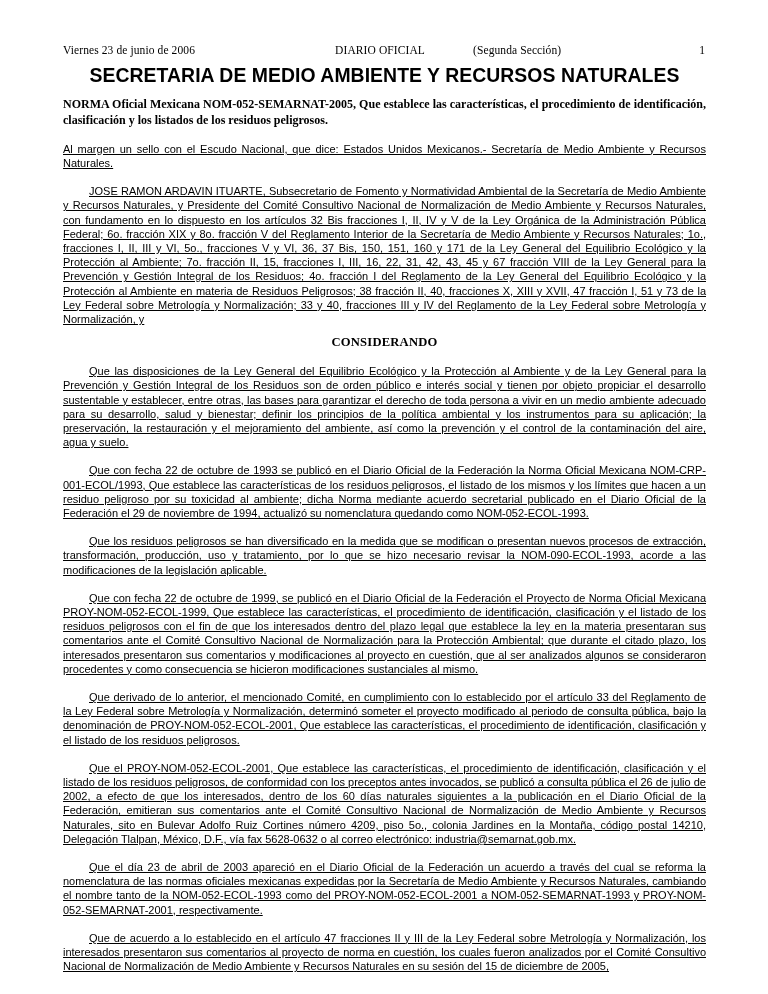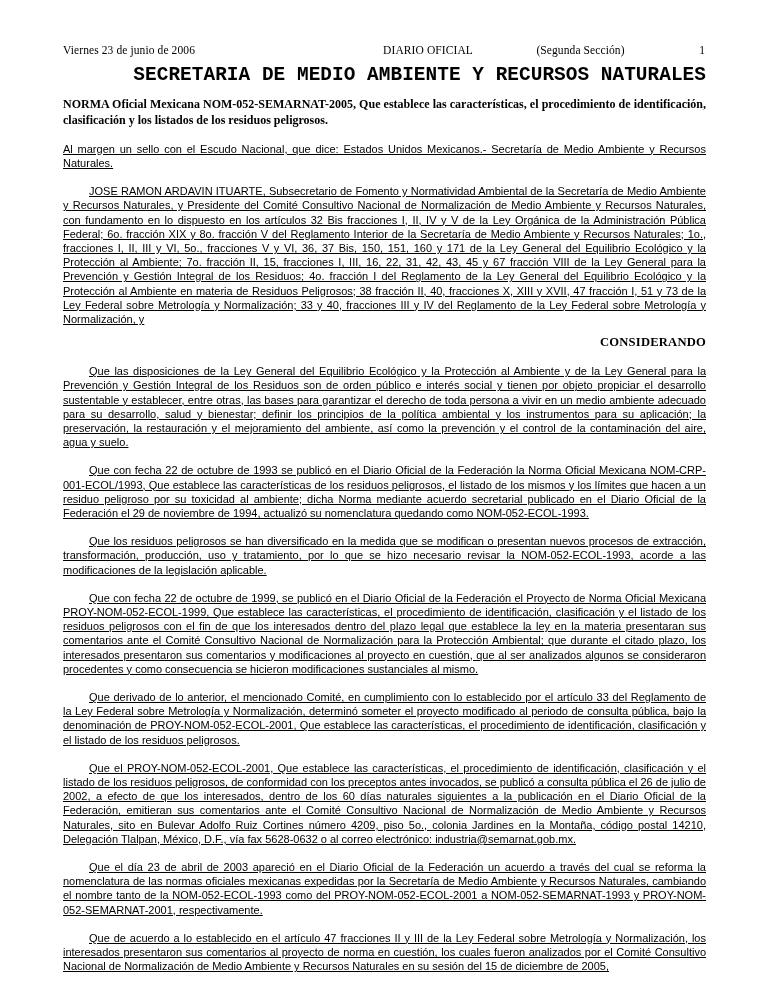--- a/index.html
+++ b/index.html
@@ -23,50 +23,51 @@
   }
   
   .running-head {
     display: flex;
     align-items: baseline;
     font-family: "Liberation Serif", serif;
     font-size: 11.5px;
     letter-spacing: 0.1px;
     height: 16px;
     margin: 0 0 2px 0;
+    gap: 48px;
   }
   .rh-date {
     width: 215px;
     text-align: left;
     white-space: nowrap;
   }
   .rh-center {
     flex: 1;
     text-align: right;
     white-space: nowrap;
   }
   .rh-right {
     width: 215px;
-    text-align: center;
+    text-align: left;
     white-space: nowrap;
     padding-right: 18px;
   }
   .rh-pagenum {
     position: absolute;
     right: 63px;
     top: 44px;
     font-family: "Liberation Serif", serif;
     font-size: 11.5px;
   }
   
   .doc-title {
-    font-family: Liberation Mono, monospace;
+    font-family: Liberation Sans, sans-serif;
     font-weight: bold;
     font-size: 19.4px;
-    text-align: right;
+    text-align: center;
     letter-spacing: 0.05px;
     margin: 5px 0 11px 0;
     line-height: 1.1;
   }
   
   .norm-line {
     font-family: "Liberation Serif", serif;
     font-weight: bold;
     font-size: 12px;
     text-align: justify;
@@ -88,21 +89,21 @@
     text-indent: 26px;
   }
   p.body.noindent {
     text-indent: 0;
   }
   
   .section-heading {
     font-family: "Liberation Serif", serif;
     font-weight: bold;
     font-size: 12.6px;
-    text-align: right;
+    text-align: center;
     letter-spacing: 0.2px;
     margin: 8px 0 9px 0;
   }
 </style>
 </head>
 <body>
 
 <div class="page">
 
   <div class="running-head">
@@ -117,20 +118,20 @@
   <div class="norm-line">NORMA Oficial Mexicana NOM-052-SEMARNAT-2005, Que establece las características, el procedimiento de identificación, clasificación y los listados de los residuos peligrosos.</div>
 
   <p class="body noindent">Al margen un sello con el Escudo Nacional, que dice: Estados Unidos Mexicanos.- Secretaría de Medio Ambiente y Recursos Naturales.</p>
 
   <p class="body indent">JOSE RAMON ARDAVIN ITUARTE, Subsecretario de Fomento y Normatividad Ambiental de la Secretaría de Medio Ambiente y Recursos Naturales, y Presidente del Comité Consultivo Nacional de Normalización de Medio Ambiente y Recursos Naturales, con fundamento en lo dispuesto en los artículos 32 Bis fracciones I, II, IV y V de la Ley Orgánica de la Administración Pública Federal; 6o. fracción XIX y 8o. fracción V del Reglamento Interior de la Secretaría de Medio Ambiente y Recursos Naturales; 1o., fracciones I, II, III y VI, 5o., fracciones V y VI, 36, 37 Bis, 150, 151, 160 y 171 de la Ley General del Equilibrio Ecológico y la Protección al Ambiente; 7o. fracción II, 15, fracciones I, III, 16, 22, 31, 42, 43, 45 y 67 fracción VIII de la Ley General para la Prevención y Gestión Integral de los Residuos; 4o. fracción I del Reglamento de la Ley General del Equilibrio Ecológico y la Protección al Ambiente en materia de Residuos Peligrosos; 38 fracción II, 40, fracciones X, XIII y XVII, 47 fracción I, 51 y 73 de la Ley Federal sobre Metrología y Normalización; 33 y 40, fracciones III y IV del Reglamento de la Ley Federal sobre Metrología y Normalización, y</p>
 
   <div class="section-heading">CONSIDERANDO</div>
 
   <p class="body indent">Que las disposiciones de la Ley General del Equilibrio Ecológico y la Protección al Ambiente y de la Ley General para la Prevención y Gestión Integral de los Residuos son de orden público e interés social y tienen por objeto propiciar el desarrollo sustentable y establecer, entre otras, las bases para garantizar el derecho de toda persona a vivir en un medio ambiente adecuado para su desarrollo, salud y bienestar; definir los principios de la política ambiental y los instrumentos para su aplicación; la preservación, la restauración y el mejoramiento del ambiente, así como la prevención y el control de la contaminación del aire, agua y suelo.</p>
   <p class="body indent">Que con fecha 22 de octubre de 1993 se publicó en el Diario Oficial de la Federación la Norma Oficial Mexicana NOM-CRP-001-ECOL/1993, Que establece las características de los residuos peligrosos, el listado de los mismos y los límites que hacen a un residuo peligroso por su toxicidad al ambiente; dicha Norma mediante acuerdo secretarial publicado en el Diario Oficial de la Federación el 29 de noviembre de 1994, actualizó su nomenclatura quedando como NOM-052-ECOL-1993.</p>
-  <p class="body indent">Que los residuos peligrosos se han diversificado en la medida que se modifican o presentan nuevos procesos de extracción, transformación, producción, uso y tratamiento, por lo que se hizo necesario revisar la NOM-052-ECOL-1993, acorde a las modificaciones de la legislación aplicable.</p>
+  <p class="body indent">Que los residuos peligrosos se han diversificado en la medida que se modifican o presentan nuevos procesos de extracción, transformación, producción, uso y tratamiento, por lo que se hizo necesario revisar la NOM-090-ECOL-1993, acorde a las modificaciones de la legislación aplicable.</p>
   <p class="body indent">Que con fecha 22 de octubre de 1999, se publicó en el Diario Oficial de la Federación el Proyecto de Norma Oficial Mexicana PROY-NOM-052-ECOL-1999, Que establece las características, el procedimiento de identificación, clasificación y el listado de los residuos peligrosos con el fin de que los interesados dentro del plazo legal que establece la ley en la materia presentaran sus comentarios ante el Comité Consultivo Nacional de Normalización para la Protección Ambiental; que durante el citado plazo, los interesados presentaron sus comentarios y modificaciones al proyecto en cuestión, que al ser analizados algunos se consideraron procedentes y como consecuencia se hicieron modificaciones sustanciales al mismo.</p>
   <p class="body indent">Que derivado de lo anterior, el mencionado Comité, en cumplimiento con lo establecido por el artículo 33 del Reglamento de la Ley Federal sobre Metrología y Normalización, determinó someter el proyecto modificado al periodo de consulta pública, bajo la denominación de PROY-NOM-052-ECOL-2001, Que establece las características, el procedimiento de identificación, clasificación y el listado de los residuos peligrosos.</p>
   <p class="body indent">Que el PROY-NOM-052-ECOL-2001, Que establece las características, el procedimiento de identificación, clasificación y el listado de los residuos peligrosos, de conformidad con los preceptos antes invocados, se publicó a consulta pública el 26 de julio de 2002, a efecto de que los interesados, dentro de los 60 días naturales siguientes a la publicación en el Diario Oficial de la Federación, emitieran sus comentarios ante el Comité Consultivo Nacional de Normalización de Medio Ambiente y Recursos Naturales, sito en Bulevar Adolfo Ruiz Cortines número 4209, piso 5o., colonia Jardines en la Montaña, código postal 14210, Delegación Tlalpan, México, D.F., vía fax 5628-0632 o al correo electrónico: industria@semarnat.gob.mx.</p>
   <p class="body indent">Que el día 23 de abril de 2003 apareció en el Diario Oficial de la Federación un acuerdo a través del cual se reforma la nomenclatura de las normas oficiales mexicanas expedidas por la Secretaría de Medio Ambiente y Recursos Naturales, cambiando el nombre tanto de la NOM-052-ECOL-1993 como del PROY-NOM-052-ECOL-2001 a NOM-052-SEMARNAT-1993 y PROY-NOM-052-SEMARNAT-2001, respectivamente.</p>
   <p class="body indent">Que de acuerdo a lo establecido en el artículo 47 fracciones II y III de la Ley Federal sobre Metrología y Normalización, los interesados presentaron sus comentarios al proyecto de norma en cuestión, los cuales fueron analizados por el Comité Consultivo Nacional de Normalización de Medio Ambiente y Recursos Naturales en su sesión del 15 de diciembre de 2005,</p>
 
 </div>
 
 </body></html>

